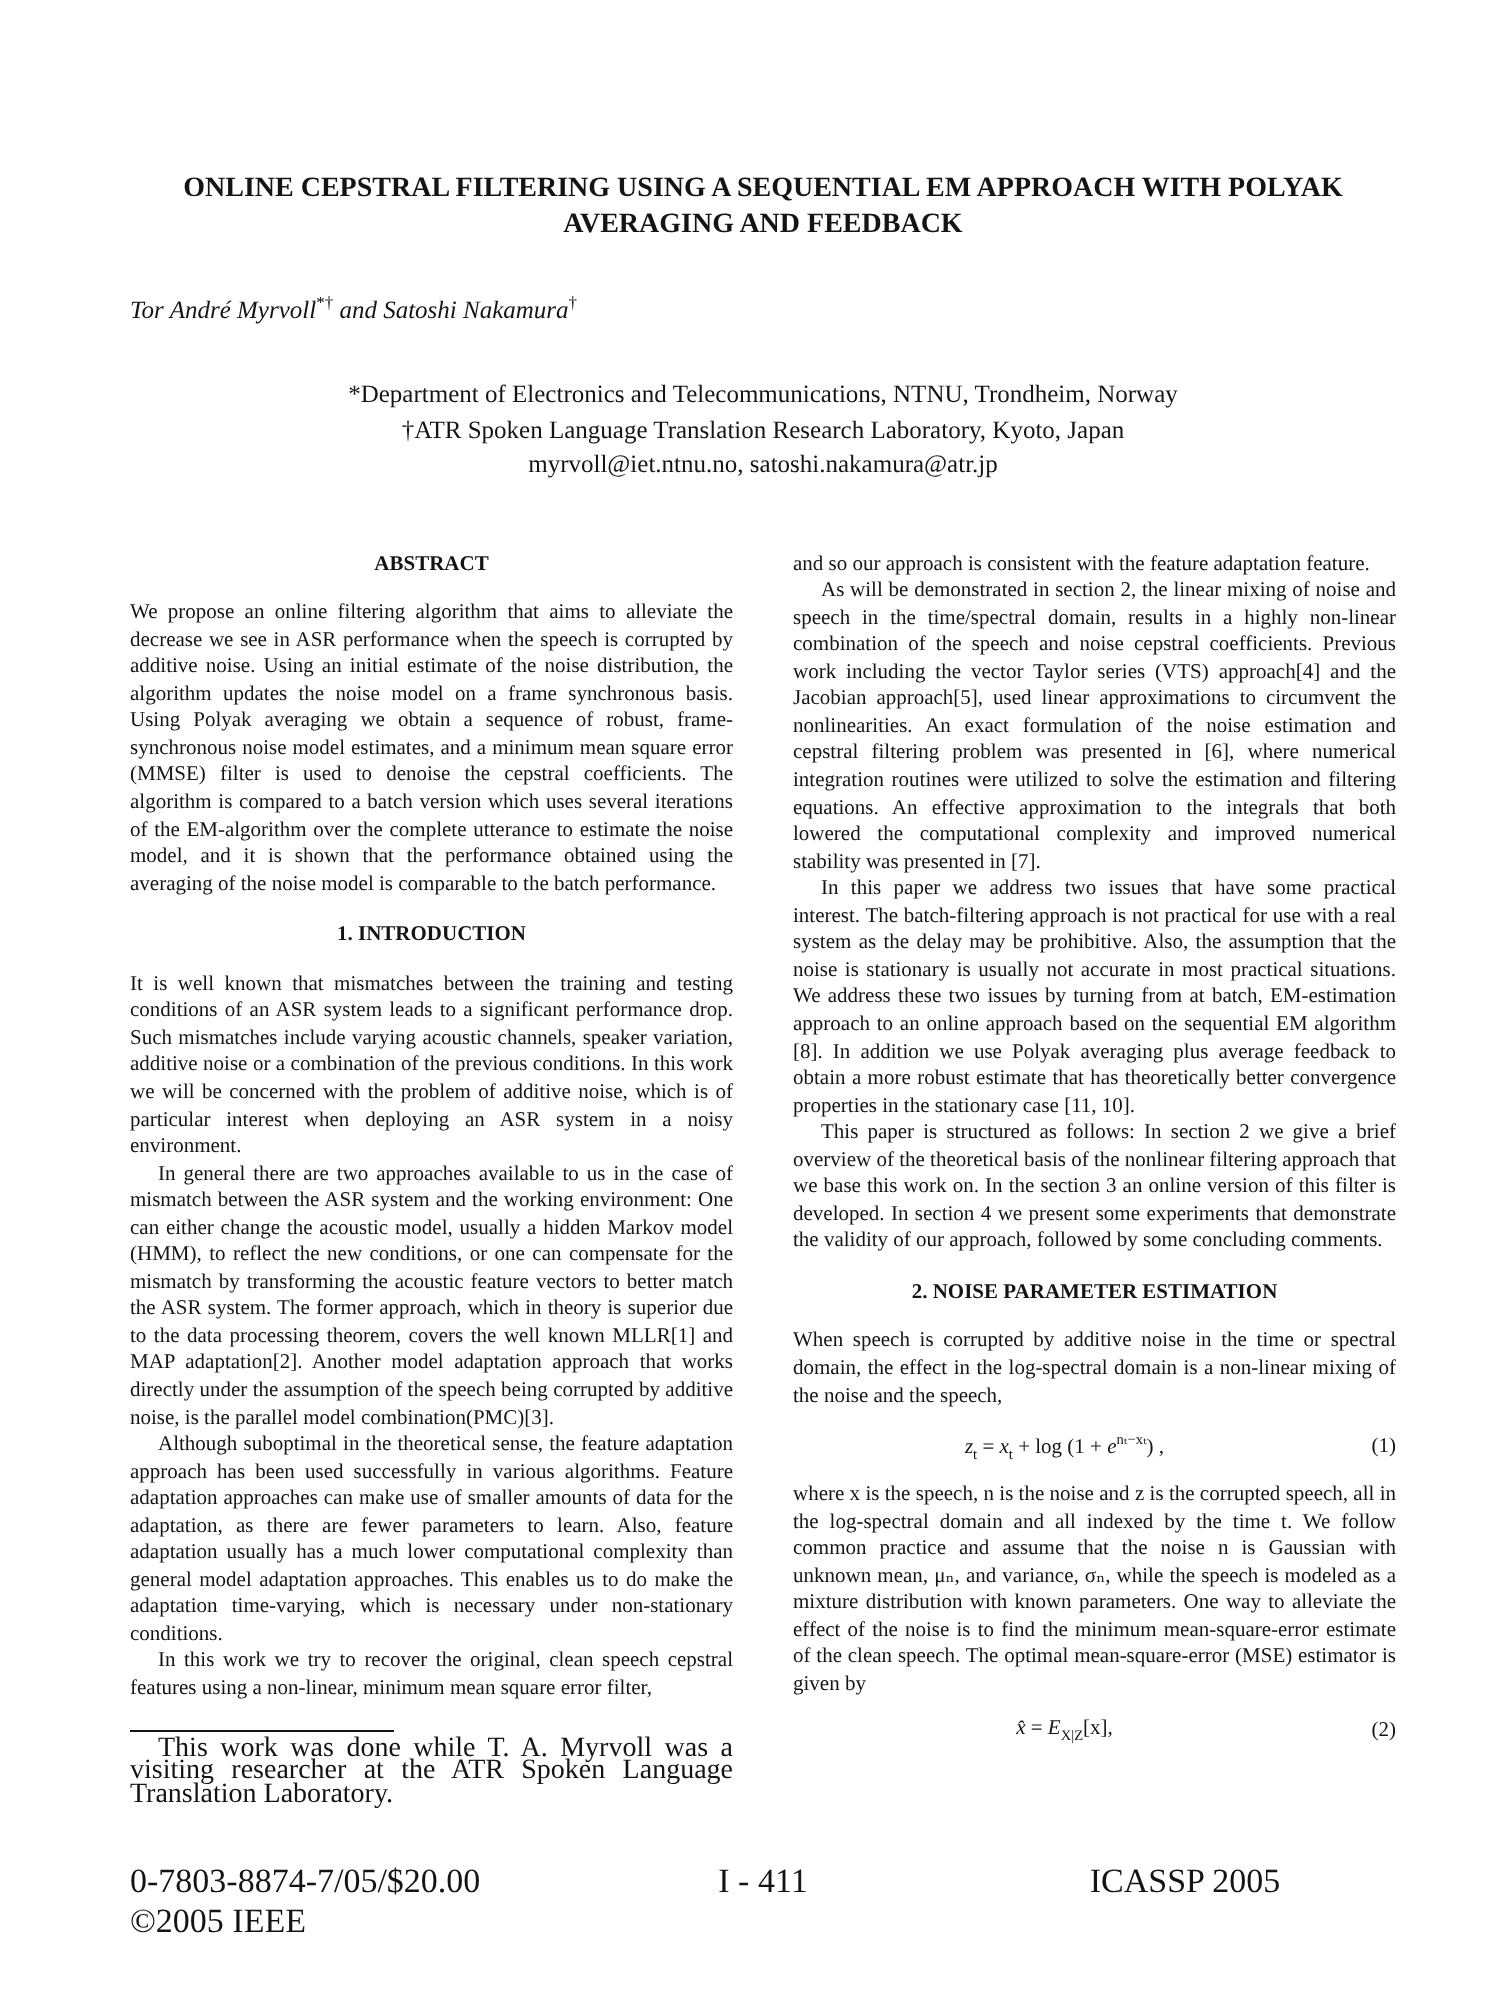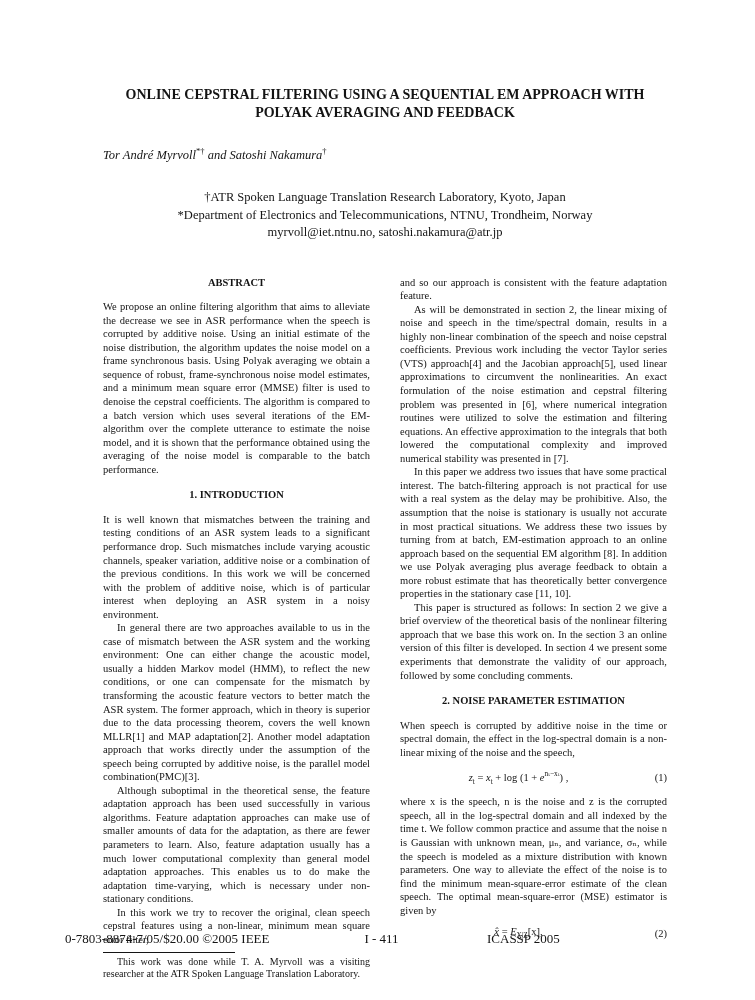--- a/index.html
+++ b/index.html
@@ -6,21 +6,21 @@
   html, body { background: #ffffff; }
   .page {
     position: relative;
     width: 755px;
     height: 1000px;
     background: #ffffff;
     color: #141414;
     font-family: "Liberation Serif", "DejaVu Serif", serif;
     overflow: hidden;
   }
-  .content { padding: 86px 88px 0 65px; margin-left: 38px; }
+  .content { padding: 86px 57px 0 65px; }
 
   .paper-title {
     text-align: center;
     font-weight: bold;
     font-size: 14px;
     line-height: 18px;
     padding: 0 8px;
   }
   .authors {
     margin-top: 24px;
@@ -57,59 +57,59 @@
     font-weight: bold;
     font-size: 10.5px;
     margin: 12px 0 11px 0;
   }
   .sec-heading.first { margin-top: 0; }
   p.para { text-indent: 0; }
   p.para.indent { text-indent: 14px; }
 
   .footnote-block { margin-top: auto; padding-bottom: 6px; }
   .footnote-rule { width: 132px; border: 0; border-top: 1px solid #141414; margin: 6px 0 3px 0; }
-  .footnote { font-size: 10px; line-height: 11.6px; text-indent: 14px; text-align: justify; }
+  .footnote { font-size: 14px; line-height: 11.6px; text-indent: 14px; text-align: justify; }
 
   .equation {
     display: flex;
     align-items: center;
     margin: 8px 0 7px 0;
     text-align: left;
   }
   .eq-body { flex: 1; text-align: center; }
   .eq-body i { font-family: "Liberation Serif", "DejaVu Serif", serif; }
   .eq-body sub { font-size: 7.3px; }
   .eq-body sup { font-size: 7.3px; }
   .eq-num { width: 30px; text-align: right; }
 
   .footer {
     position: absolute;
     left: 65px;
     right: 57px;
     top: 931px;
     display: flex;
-    font-size: 13px;
+    font-size: 17px;
   }
   .footer .f-left { flex: 1; text-align: left; }
   .footer .f-center { flex: 1; text-align: center; }
-  .footer .f-right { flex: 1; text-align: left; }
+  .footer .f-right { flex: 1; text-align: center; }
 </style>
 </head>
 <body>
 
 <div class="page">
   <div class="content">
 
     <h1 class="paper-title">ONLINE CEPSTRAL FILTERING USING A SEQUENTIAL EM APPROACH WITH POLYAK AVERAGING AND FEEDBACK</h1>
 
     <div class="authors"><span>Tor André Myrvoll</span><sup>*†</sup><span> and Satoshi Nakamura</span><sup>†</sup></div>
 
     <div class="affiliations">
+      <div>*Department of Electronics and Telecommunications, NTNU, Trondheim, Norway</div>
       <div>†ATR Spoken Language Translation Research Laboratory, Kyoto, Japan</div>
-      <div>*Department of Electronics and Telecommunications, NTNU, Trondheim, Norway</div>
       <div>myrvoll@iet.ntnu.no, satoshi.nakamura@atr.jp</div>
     </div>
 
     <div class="columns">
 
       <div class="col col-left">
         <h2 class="sec-heading first">ABSTRACT</h2>
         <p class="para">We propose an online filtering algorithm that aims to alleviate the decrease we see in ASR performance when the speech is corrupted by additive noise. Using an initial estimate of the noise distribution, the algorithm updates the noise model on a frame synchronous basis. Using Polyak averaging we obtain a sequence of robust, frame-synchronous noise model estimates, and a minimum mean square error (MMSE) filter is used to denoise the cepstral coefficients. The algorithm is compared to a batch version which uses several iterations of the EM-algorithm over the complete utterance to estimate the noise model, and it is shown that the performance obtained using the averaging of the noise model is comparable to the batch performance.</p>
 
         <h2 class="sec-heading">1. INTRODUCTION</h2>

